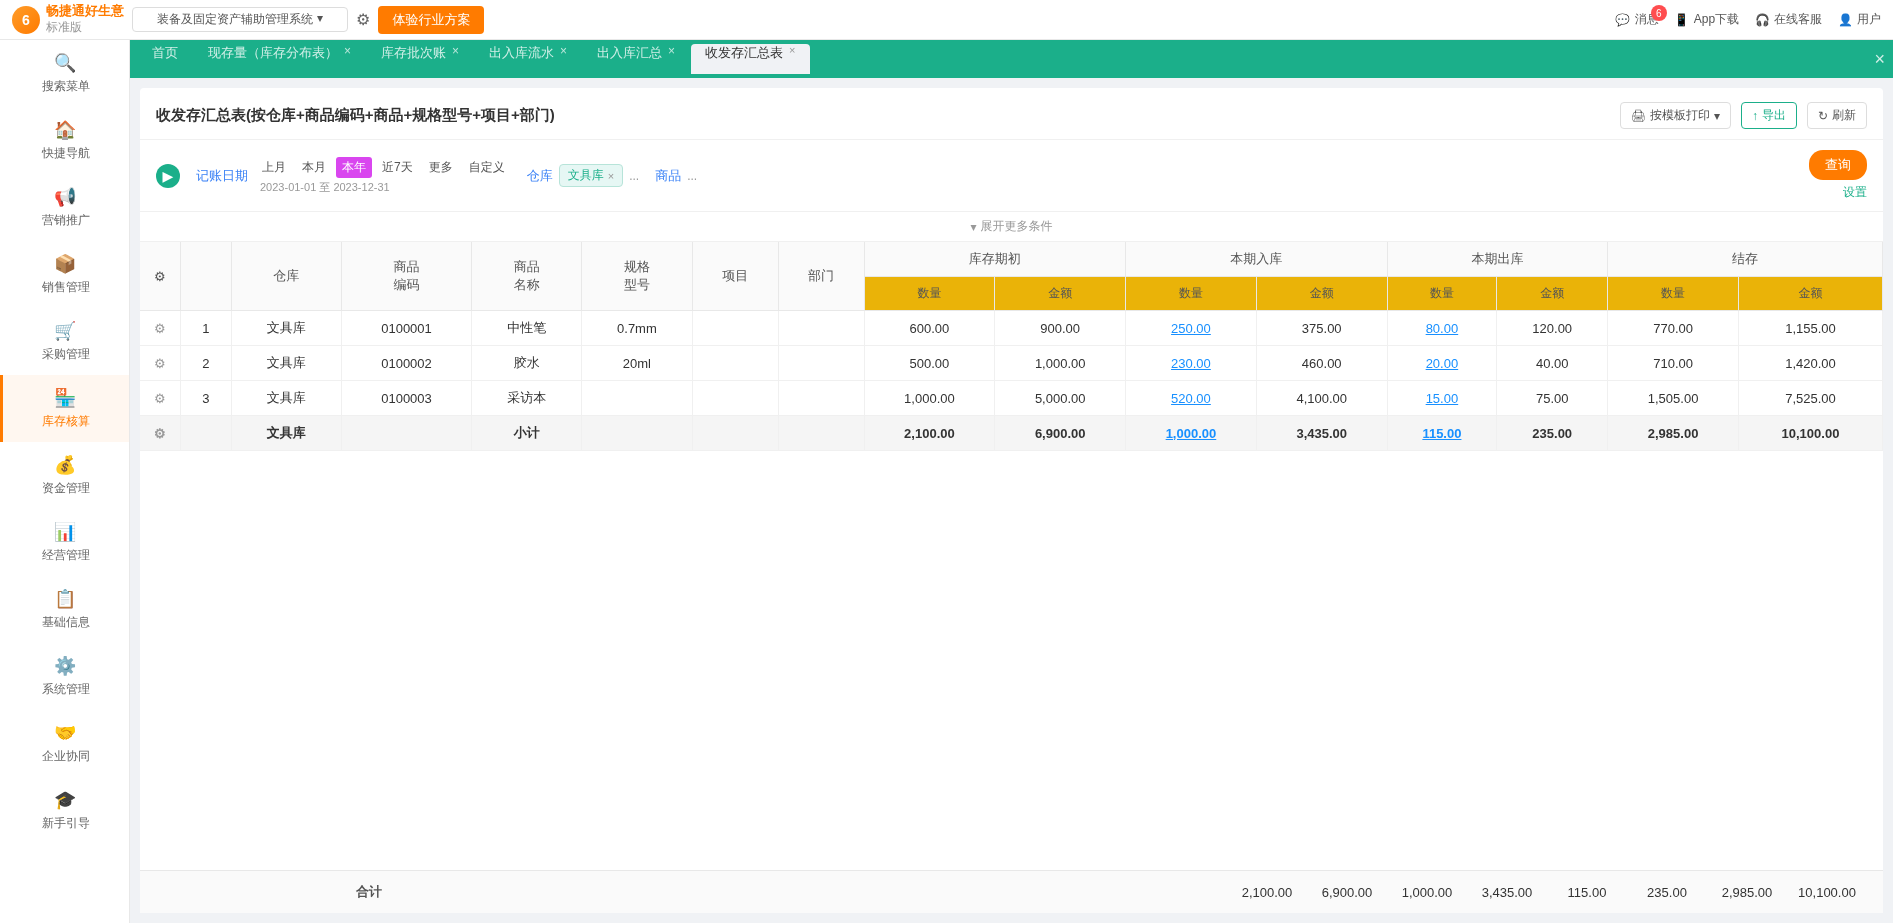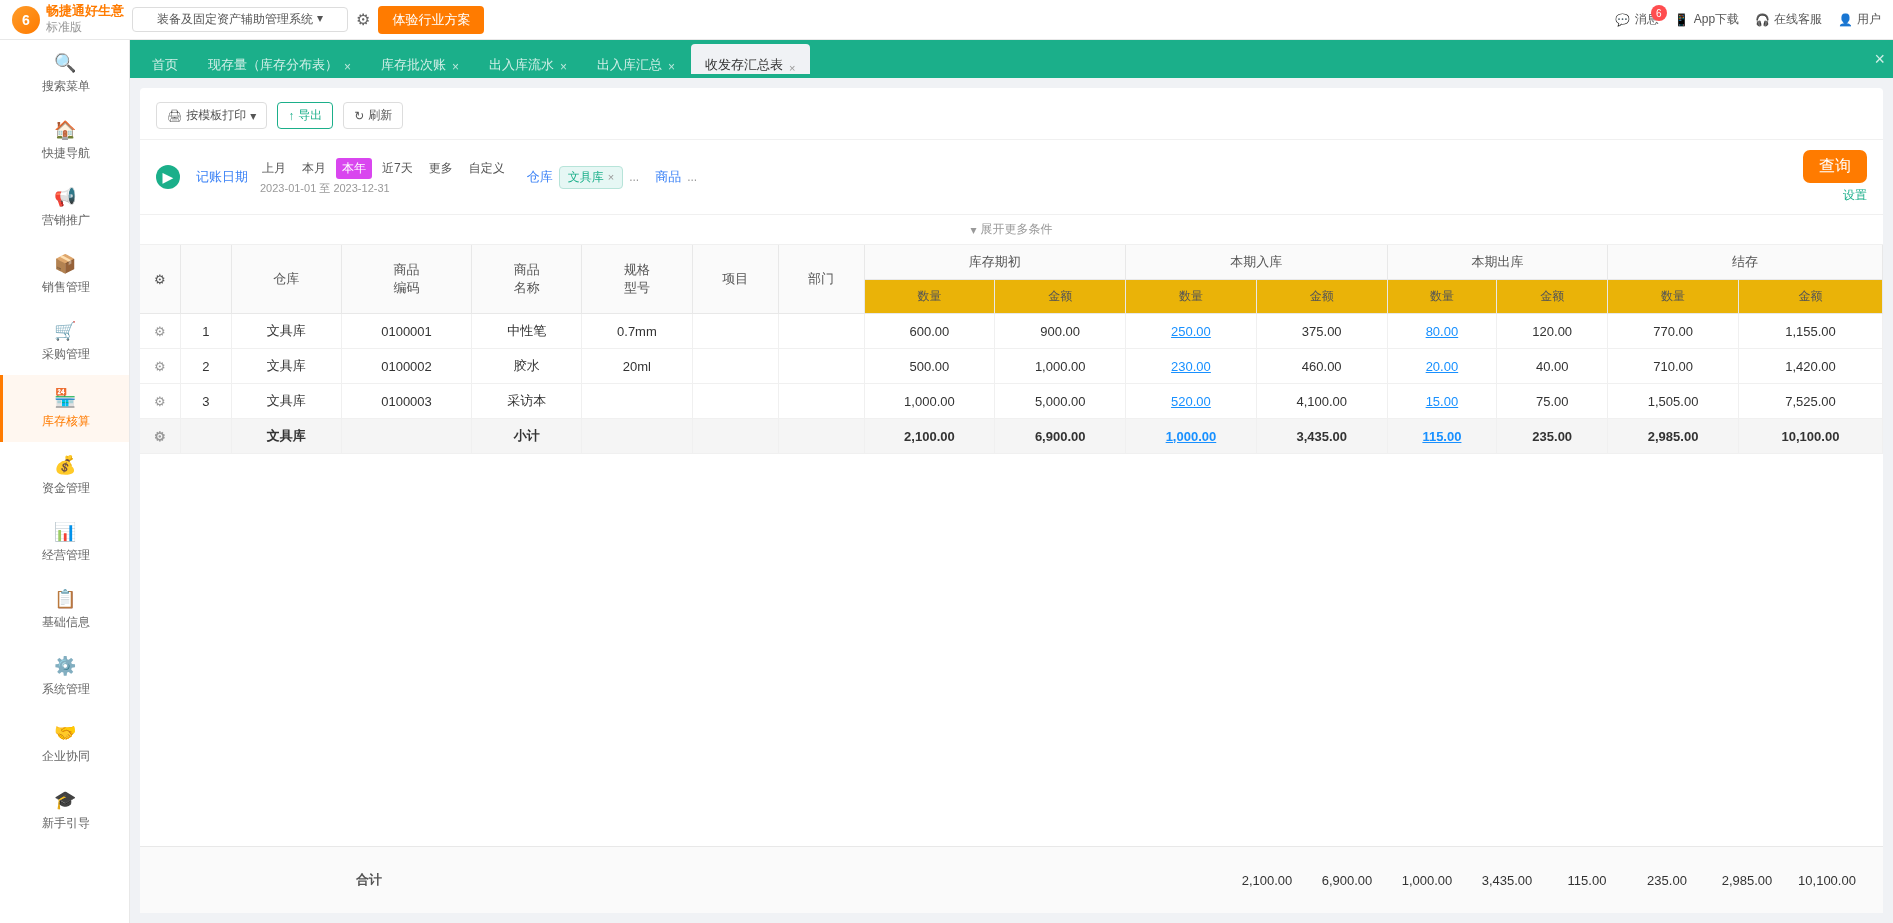--- a/index.html
+++ b/index.html
@@ -26,21 +26,21 @@
     .sidebar { width: 130px; background: #fff; border-right: 1px solid #e8e8e8; display: flex; flex-direction: column; flex-shrink: 0; }
     .sidebar-item { display: flex; flex-direction: column; align-items: center; padding: 12px 0; cursor: pointer; color: #666; font-size: 12px; gap: 4px; border-left: 3px solid transparent; }
     .sidebar-item.active { background: #fff7f0; color: #ff7b00; border-left: 3px solid #ff7b00; }
     .sidebar-icon { font-size: 18px; }
 
     
     .content-area { flex: 1; display: flex; flex-direction: column; overflow: hidden; }
 
     
     .tab-bar { background: #1baf8a; display: flex; align-items: center; height: 38px; padding: 0 8px; flex-shrink: 0; }
-    .tab-item { display: flex; align-items: flex-end; gap: 6px; padding: 0 14px; height: 30px; border-radius: 4px 4px 0 0; cursor: pointer; font-size: 13px; color: rgba(255,255,255,0.8); margin-right: 2px; }
+    .tab-item { display: flex; align-items: flex-start; gap: 6px; padding: 0 14px; height: 30px; border-radius: 4px 4px 0 0; cursor: pointer; font-size: 13px; color: rgba(255,255,255,0.8); margin-right: 2px; }
     .tab-item.active { background: #f0f2f5; color: #333; }
     .tab-close { font-size: 11px; color: rgba(255,255,255,0.7); }
     .tab-item.active .tab-close { color: #999; }
     .tab-close-white { color: rgba(255,255,255,0.7); font-size: 12px; cursor: pointer; }
     .tab-bar-end { margin-left: auto; display: flex; align-items: center; }
     .close-all-btn { color: rgba(255,255,255,0.8); font-size: 18px; cursor: pointer; }
 
     
     .page-content { flex: 1; background: #f0f2f5; padding: 0; overflow: auto; display: flex; flex-direction: column; }
     .page-card { background: #fff; margin: 10px; border-radius: 4px; flex: 1; display: flex; flex-direction: column; }
@@ -61,40 +61,40 @@
     .date-shortcuts { display: flex; align-items: flex-start; flex-direction: column; gap: 2px; }
     .date-btns { display: flex; gap: 4px; align-items: center; }
     .date-btn { font-size: 12px; color: #555; cursor: pointer; padding: 2px 6px; border-radius: 3px; }
     .date-btn.active { background: #d946ef; color: #fff; border-radius: 3px; }
     .date-range-text { font-size: 11px; color: #999; margin-left: 4px; text-align: right; }
     .filter-warehouse { display: flex; align-items: center; gap: 6px; }
     .warehouse-tag { background: #e6f7f4; color: #1baf8a; border: 1px solid #b7e4d9; border-radius: 4px; padding: 2px 8px; font-size: 12px; display: flex; align-items: center; gap: 4px; }
     .tag-close { cursor: pointer; color: #999; font-size: 11px; }
     .more-filter-btn { font-size: 12px; color: #999; cursor: pointer; }
     .filter-product { display: flex; align-items: center; gap: 6px; }
-    .query-btn { background: #ff7b00; color: #fff; border: none; border-radius: 7px; padding: 6px 16px; cursor: pointer; font-size: 16px; }
+    .query-btn { background: #ff7b00; color: #fff; border: none; border-radius: 14px; padding: 6px 16px; cursor: pointer; font-size: 13px; }
     .settings-link { color: #1baf8a; font-size: 12px; cursor: pointer; text-decoration: none; }
 
     
     .expand-more { text-align: center; padding: 6px 0; border-bottom: 1px solid #f0f0f0; }
     .expand-btn { font-size: 12px; color: #999; cursor: pointer; display: inline-flex; align-items: center; gap: 4px; }
 
     
     .table-section { flex: 1; overflow: auto; }
     table { width: 100%; border-collapse: collapse; font-size: 13px; }
     thead tr th { background: #fafafa; border-bottom: 1px solid #e8e8e8; border-right: 1px solid #e8e8e8; padding: 8px 10px; text-align: center; color: #555; font-weight: normal; white-space: nowrap; }
     thead tr.sub-header th { background: #eab308; font-size: 12px; margin-top: 11px; }
     tbody tr td { border-bottom: 1px solid #f0f0f0; border-right: 1px solid #f0f0f0; padding: 8px 10px; text-align: center; color: #333; }
     tbody tr.total-row td { font-weight: bold; background: #f5f5f5; }
     .gear-cell { color: #999; cursor: pointer; }
     .link-text { color: #1890ff; text-decoration: underline; cursor: pointer; }
     .col-settings { width: 40px; }
 
     
-    .table-footer { background: #fafafa; border-top: 1px solid #e8e8e8; padding: 24px 16px; display: flex; align-items: center; font-size: 13px; color: #333; }
+    .table-footer { background: #fafafa; border-top: 1px solid #e8e8e8; padding: 12px 16px; display: flex; align-items: center; font-size: 13px; color: #333; }
     .footer-label { margin-right: 20px; font-weight: bold; color: #555; }
     .footer-values { display: flex; gap: 0; flex: 1; }
     .footer-val { text-align: center; min-width: 80px; padding: 0 10px; }
 
     
     .filter-right { margin-left: auto; display: flex; flex-direction: column; align-items: flex-end; gap: 4px; }
   </style>
 </head>
 <body>
 
@@ -218,20 +218,21 @@
         </div>
         <div class="tab-bar-end">
           <span class="close-all-btn">×</span>
         </div>
       </div>
 
       <div class="page-content">
         <div class="page-card">
 
           <div class="page-header">
+            <div class="page-title">收发存汇总表(按仓库+商品编码+商品+规格型号+项目+部门)</div>
             <div class="header-actions">
               <button class="header-btn">
                 <span>🖨</span>
                 <span>按模板打印</span>
                 <span>▾</span>
               </button>
               <button class="header-btn export-btn">
                 <span>↑</span>
                 <span>导出</span>
               </button>

